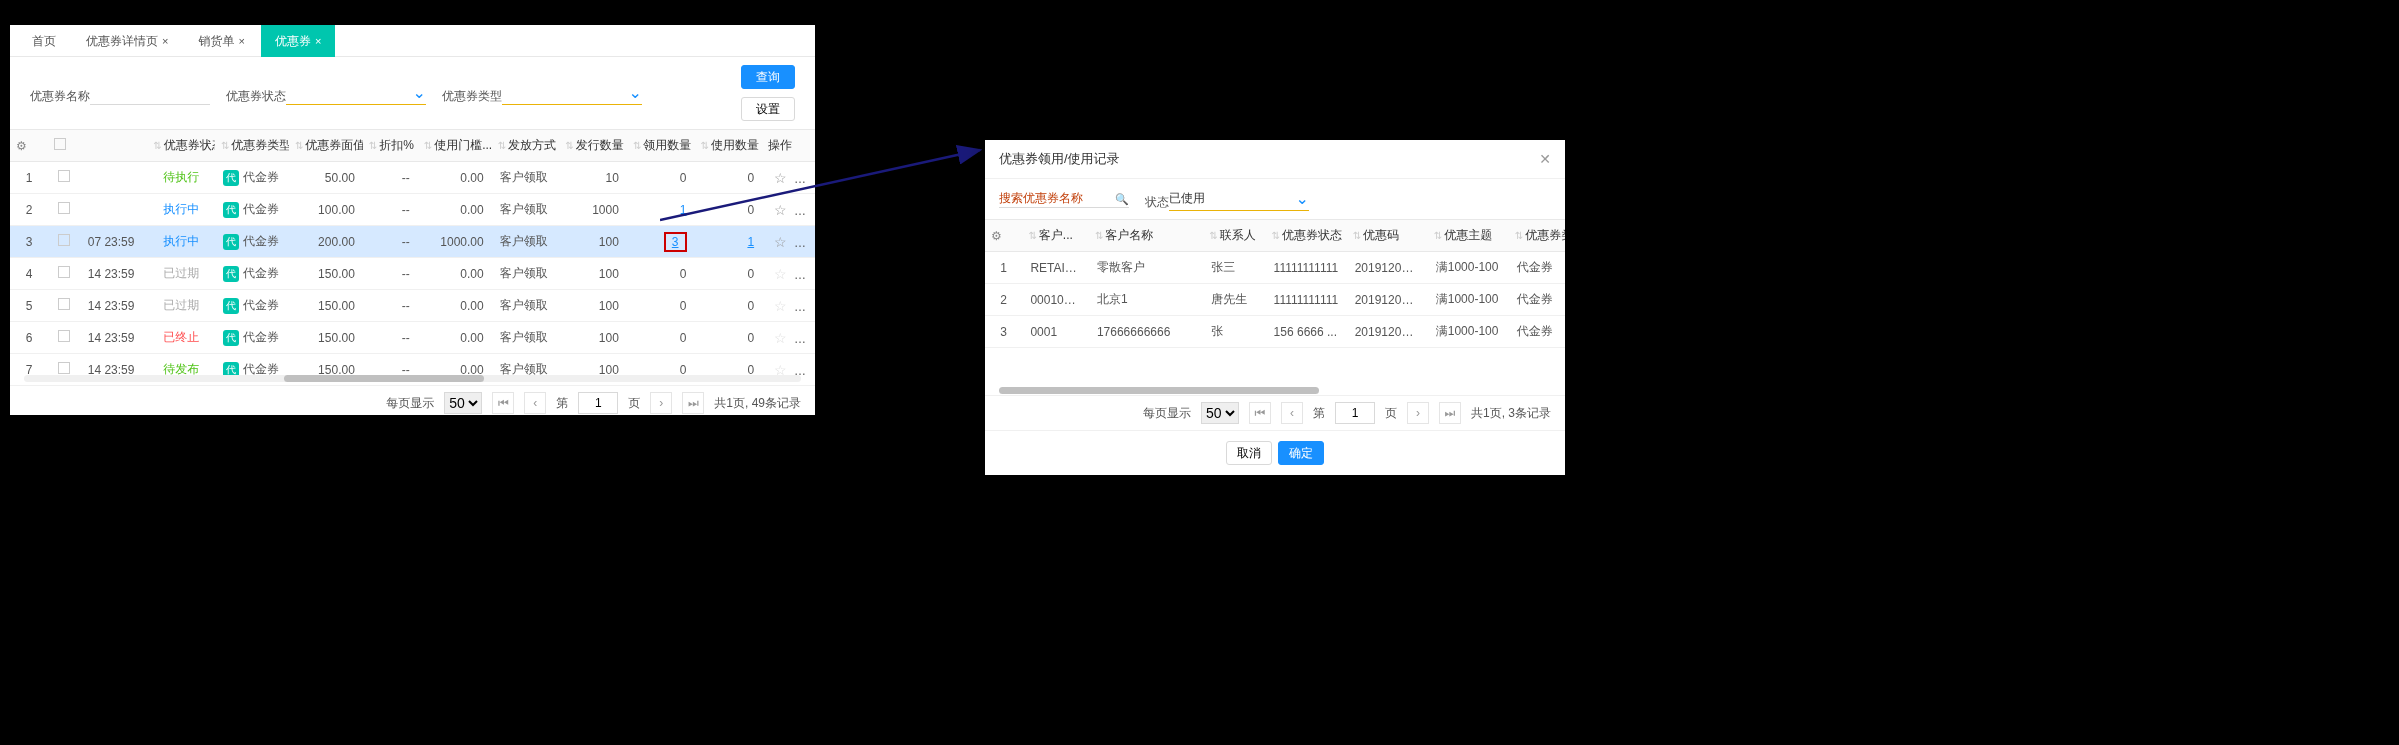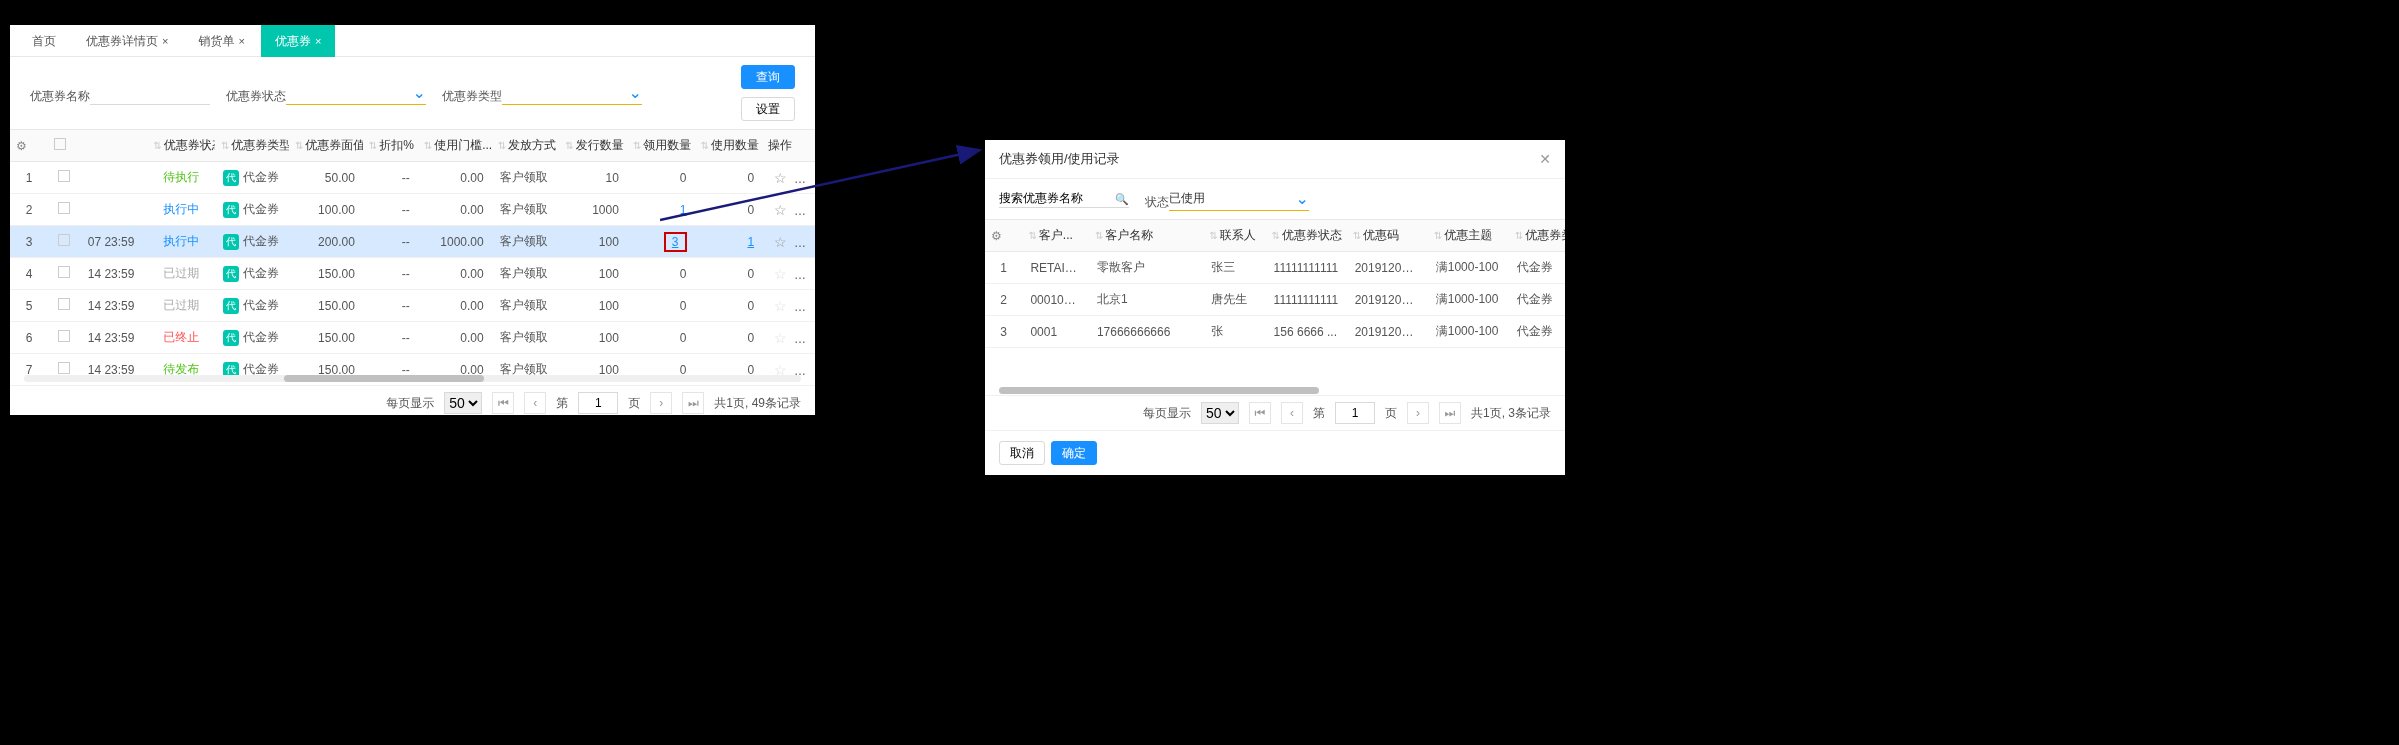--- a/index.html
+++ b/index.html
@@ -147,35 +147,35 @@
       padding: 10px 14px; border-bottom: 1px solid #f0f0f0;
     }
     .modal-title { font-size: 13px; }
     .modal-close { font-size: 14px; color: #999; cursor: pointer; }
     .modal-filter {
       display: flex; align-items: center; gap: 16px; padding: 8px 14px;
     }
     .search-wrap {
       display: flex; align-items: center;
       border-bottom: 1px solid #d9d9d9; width: 130px;
-      justify-content: space-between; color: #000000;
+      justify-content: space-between; color: #c2410c;
     }
     .search-ic::after { content: "🔍"; font-size: 11px; }
     .modal-body { flex: 1; overflow: hidden; display: flex; flex-direction: column; }
     .mini-scroll {
       height: 8px; margin: 4px 14px 0; position: relative;
     }
     .mini-thumb {
       height: 7px; width: 320px; background: #c0c0c0; border-radius: 4px;
     }
     .modal-pager {
       border-top: 1px solid #f0f0f0;
     }
     .modal-footer {
-      display: flex; justify-content: flex-start; gap: 6px;
+      display: flex; justify-content: center; gap: 6px;
       padding: 10px 14px; border-top: 1px solid #f0f0f0;
     }
     
     
     .arrow {
       position: absolute; top: 130px; left: 660px;
       width: 520px; height: 120px; pointer-events: none;
     }
     .table-wrap { max-height: 246px; overflow: hidden; }
     .rtable-wrap { flex: 1; }

